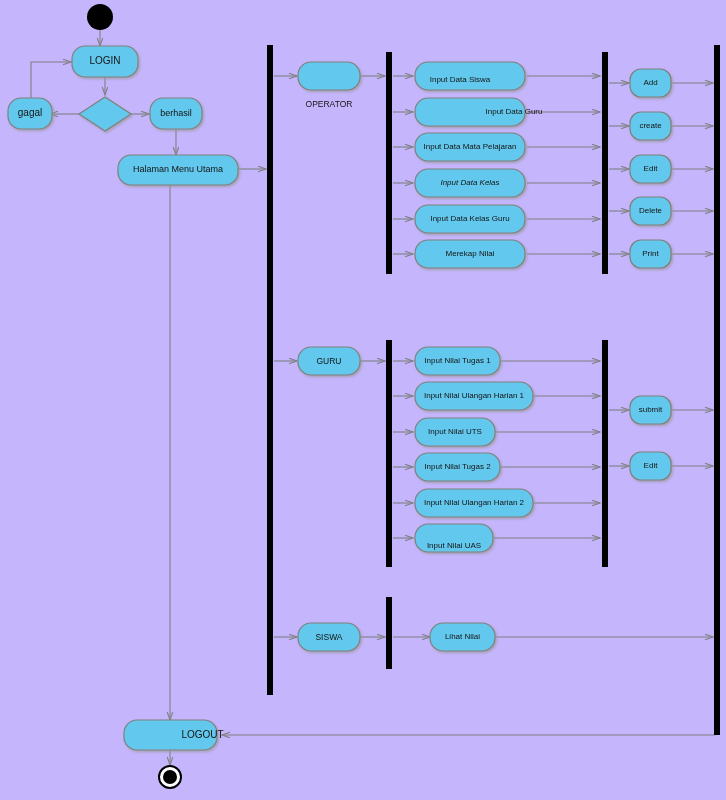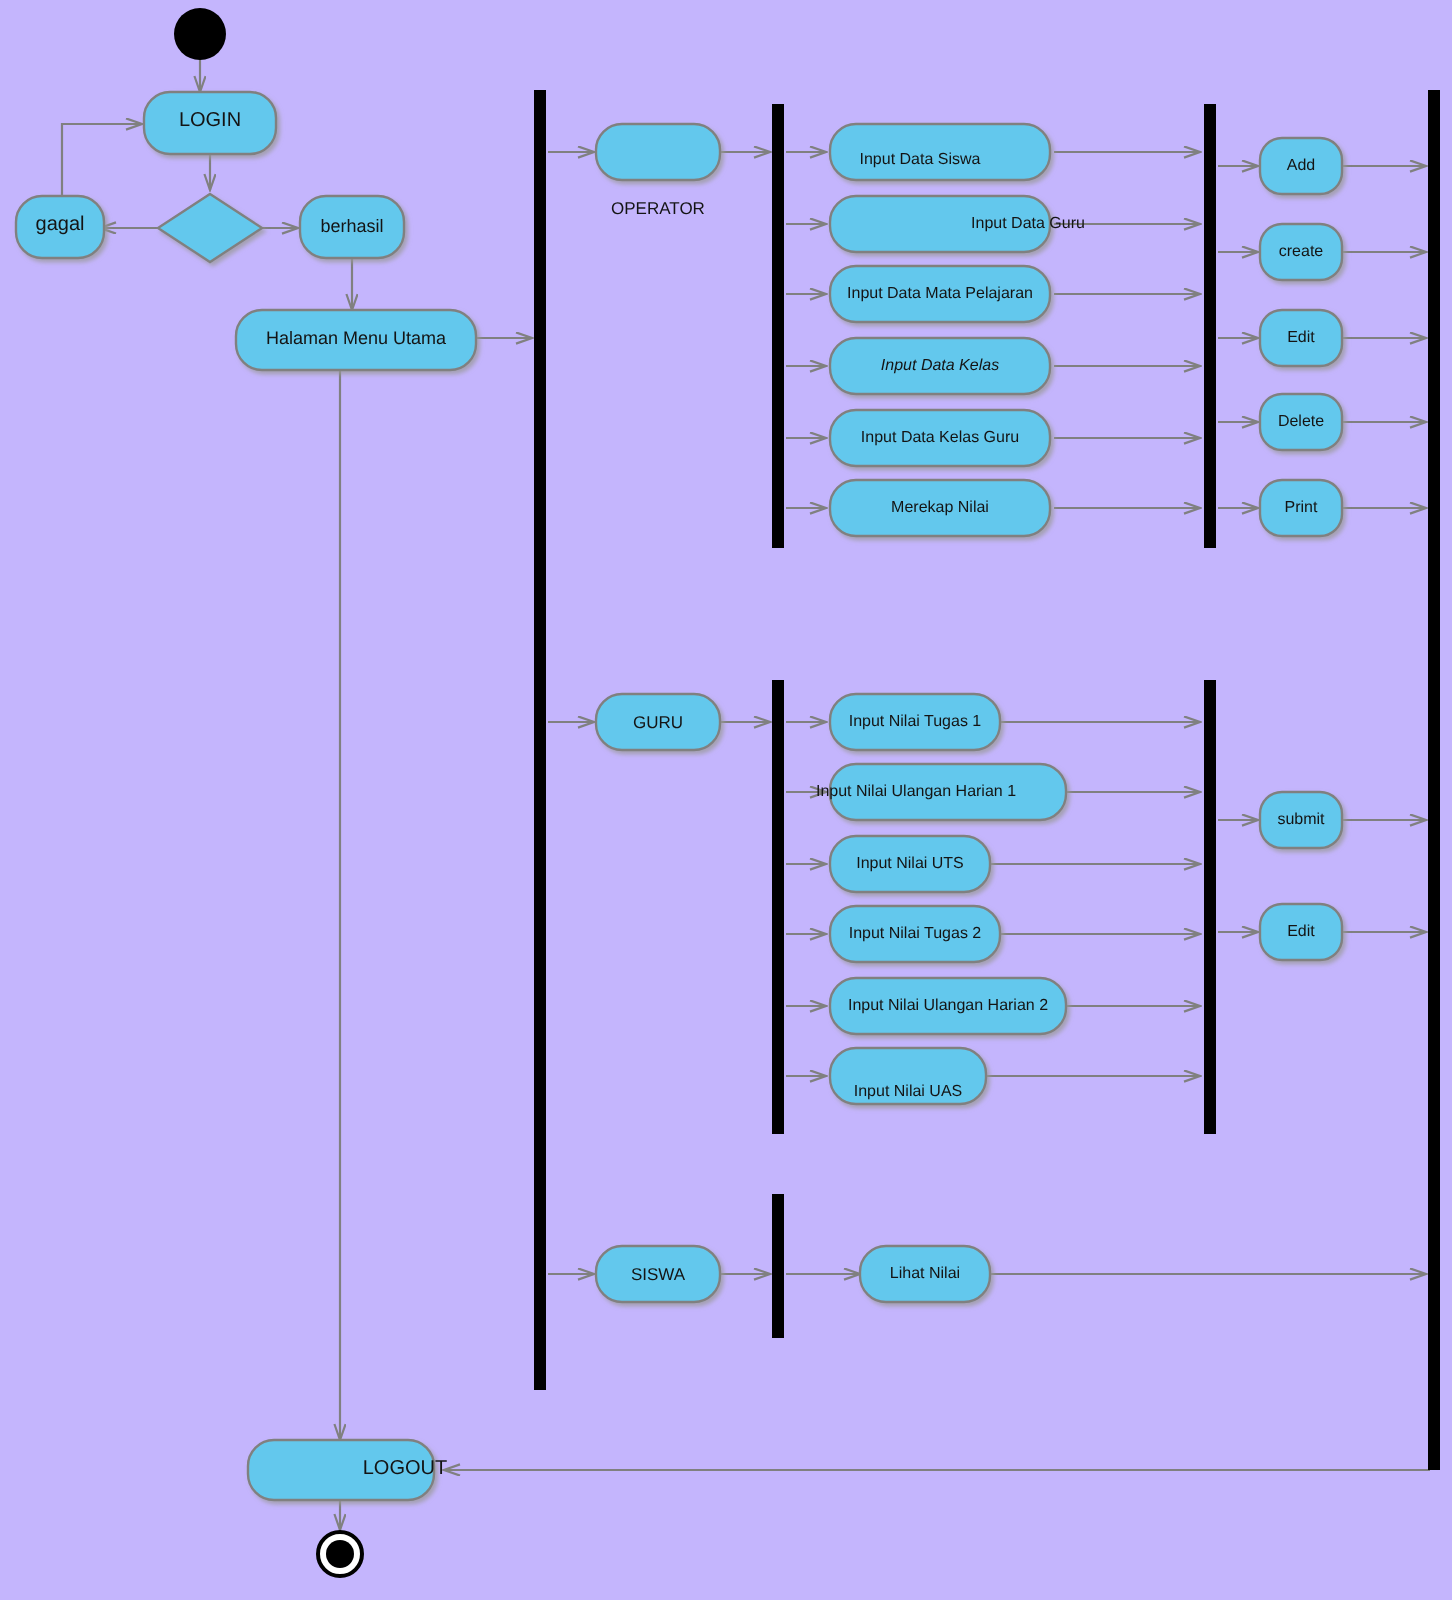--- a/index.html
+++ b/index.html
@@ -234,21 +234,21 @@
   <div class="node-label" style="left:415px; top:240px; width:110px; height:28px; font-size:8px;">Merekap Nilai</div>
   <div class="node-label" style="left:415px; top:205px; width:110px; height:28px; font-size:8px;">Input Data Kelas Guru</div>
 
   <div class="node-label" style="left:630px; top:69px; width:41px; height:28px; font-size:8px;">Add</div>
   <div class="node-label" style="left:630px; top:112px; width:41px; height:28px; font-size:8px;">create</div>
   <div class="node-label" style="left:630px; top:155px; width:41px; height:28px; font-size:8px;">Edit</div>
   <div class="node-label" style="left:630px; top:197px; width:41px; height:28px; font-size:8px;">Delete</div>
   <div class="node-label" style="left:630px; top:240px; width:41px; height:28px; font-size:8px;">Print</div>
 
   <div class="node-label" style="left:415px; top:347px; width:85px; height:28px; font-size:8px;">Input Nilai Tugas 1</div>
-  <div class="node-label" style="left:399px; top:382px; width:118px; height:28px; font-size:8px;">Input Nilai Ulangan Harian 1</div>
+  <div class="node-label" style="left:415px; top:382px; width:118px; height:28px; font-size:8px;">Input Nilai Ulangan Harian 1</div>
   <div class="node-label" style="left:415px; top:418px; width:80px; height:28px; font-size:8px;">Input Nilai UTS</div>
   <div class="node-label" style="left:415px; top:453px; width:85px; height:28px; font-size:8px;">Input Nilai Tugas 2</div>
   <div class="node-label" style="left:415px; top:489px; width:118px; height:28px; font-size:8px;">Input Nilai Ulangan Harian 2</div>
   <div class="node-label" style="left:415px; top:524px; width:78px; height:44px; font-size:8px;">Input Nilai UAS</div>
 
   <div class="node-label" style="left:630px; top:396px; width:41px; height:28px; font-size:8px;">submit</div>
   <div class="node-label" style="left:630px; top:452px; width:41px; height:28px; font-size:8px;">Edit</div>
 
   <div class="node-label" style="left:430px; top:623px; width:65px; height:28px; font-size:8px;">Lihat Nilai</div>
 

